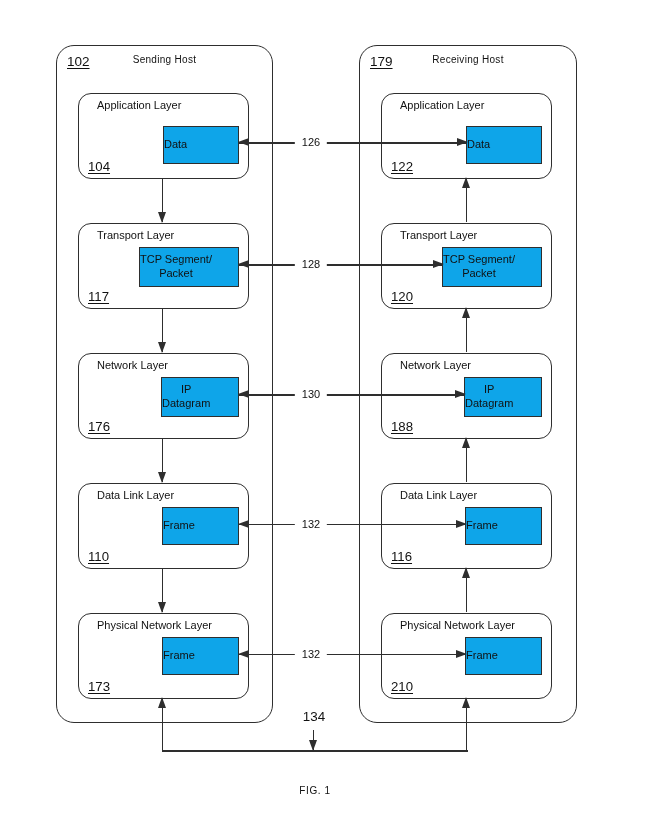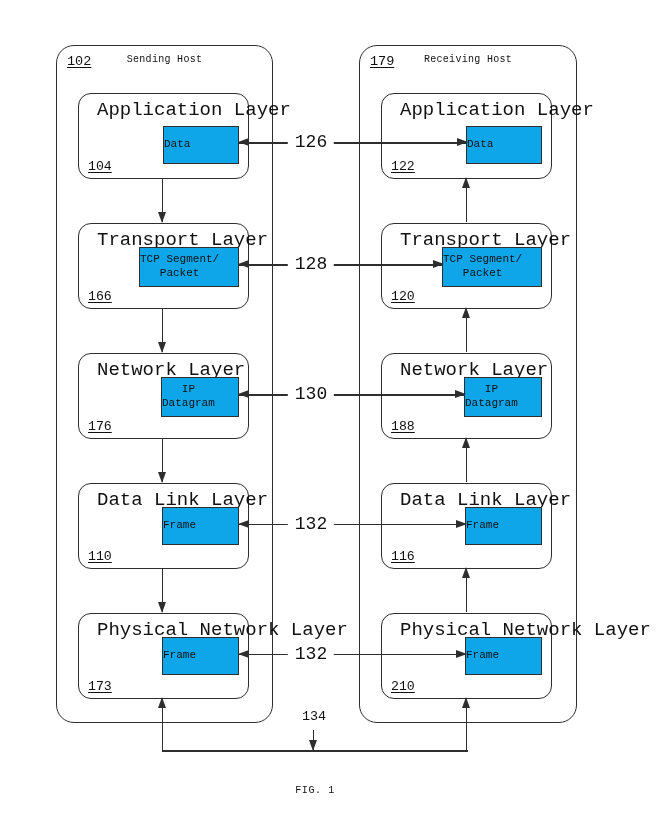--- a/index.html
+++ b/index.html
@@ -1,38 +1,38 @@
 <!DOCTYPE html>
 <html><head>
 <meta charset="utf-8">
 <style>
   :root { --ink:#2e2e2e; }
   html,body { margin:0; padding:0; background:#fff; }
   .canvas {
     position:relative; width:668px; height:831px; background:#ffffff;
-    font-family:Liberation Mono, monospace; color:#111; overflow:hidden;
+    font-family:Liberation Sans, sans-serif; color:#111; overflow:hidden;
   }
   .host-box {
     position:absolute; top:45px; height:676px; width:215px;
     border:1.5px solid var(--ink); border-radius:18px; background:#fff;
   }
   .host-ref {
     position:absolute; left:10px; top:8px; font-size:13.5px;
     text-decoration:underline; text-underline-offset:2px;
   }
   .host-title {
     position:absolute; left:0; top:8px; width:100%; text-align:center;
     font-size:10px; letter-spacing:0.3px;
   }
   .layer-box {
     position:absolute; left:21px; width:171px; height:86px;
     border:1.5px solid var(--ink); border-radius:13px; background:#fff;
     box-sizing:border-box;
   }
-  .layer-title { position:absolute; left:18px; top:5px; font-size:19px; white-space:nowrap;text-align:center; }
+  .layer-title { position:absolute; left:18px; top:5px; font-size:11px; white-space:nowrap;text-align:center; }
   .layer-ref {
     position:absolute; left:9px; bottom:4px; font-size:13.2px;
     text-decoration:underline; text-underline-offset:2px;
   }
   .inner-box {
     position:absolute; right:9px; border:1.4px solid var(--ink); background:#0ea5e9;
     display:flex; align-items:center; justify-content:flex-start; text-align:center;
     font-size:11px; line-height:1.25; box-sizing:border-box;
   }
   .inner-box span { white-space:pre-line; }
@@ -42,21 +42,21 @@
   .ah-left  { border-top:4.6px solid transparent; border-bottom:4.6px solid transparent;
               border-right:11px solid var(--ink); left:-1px; top:-3.9px; }
   .ah-right { border-top:4.6px solid transparent; border-bottom:4.6px solid transparent;
               border-left:11px solid var(--ink); right:-1px; top:-3.9px; }
   .ah-down  { border-left:4.6px solid transparent; border-right:4.6px solid transparent;
               border-top:11px solid var(--ink); bottom:-1px; left:-3.9px; }
   .ah-up    { border-left:4.6px solid transparent; border-right:4.6px solid transparent;
               border-bottom:11px solid var(--ink); top:-1px; left:-3.9px; }
   .conn-label {
     position:absolute; left:72px; top:-9.5px; transform:translateX(-50%);
-    background:#fff; padding:0 7px; font-size:18px; line-height:18px;
+    background:#fff; padding:0 7px; font-size:11px; line-height:18px;
   }
   .link-label {
     position:absolute; transform:translateX(-50%);
     font-size:13.4px; line-height:16px;
   }
   .fig-caption {
     position:absolute; left:239px; top:785px; width:152px; text-align:center;
     font-size:10px; letter-spacing:0.6px;
   }
 </style>
@@ -76,21 +76,21 @@
       </div>
       <div class="layer-ref">104</div>
     </div>
 
     <div class="layer-box" style="top:177px;">
       <div class="layer-title">Transport Layer</div>
       <div class="inner-box" style="top:23px;height:40px;width:100px;">
         <span>TCP Segment/
 Packet</span>
       </div>
-      <div class="layer-ref">166</div>
+      <div class="layer-ref">117</div>
     </div>
 
     <div class="layer-box" style="top:307px;">
       <div class="layer-title">Network Layer</div>
       <div class="inner-box" style="top:23px;height:40px;width:78px;">
         <span>IP
 Datagram</span>
       </div>
       <div class="layer-ref">176</div>
     </div>

